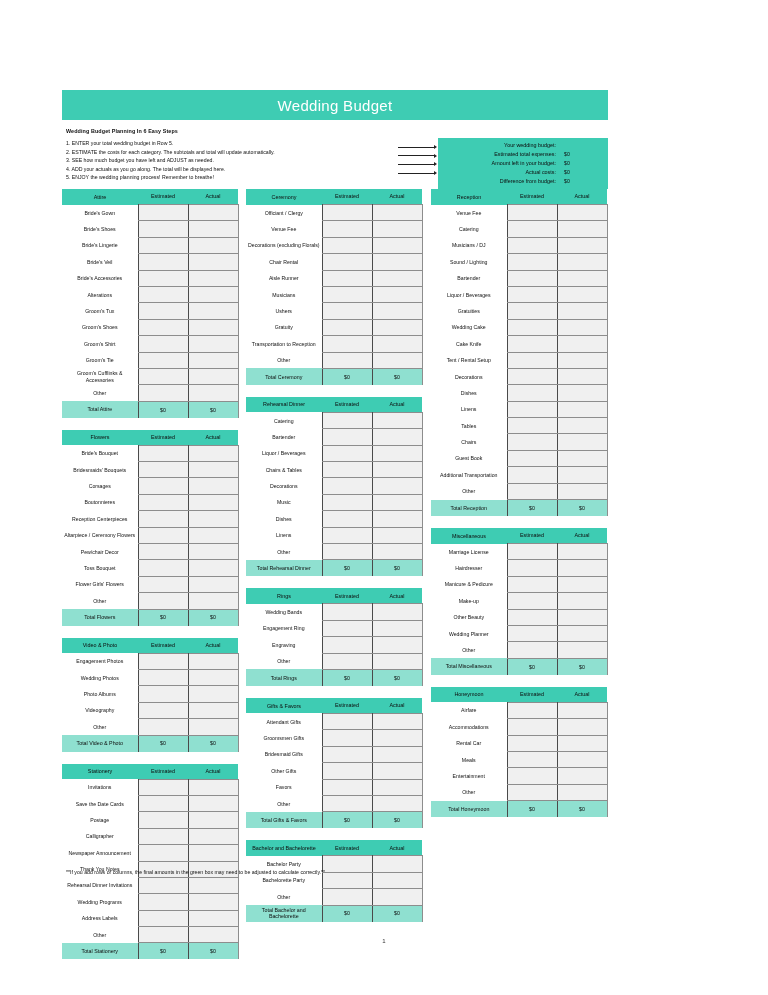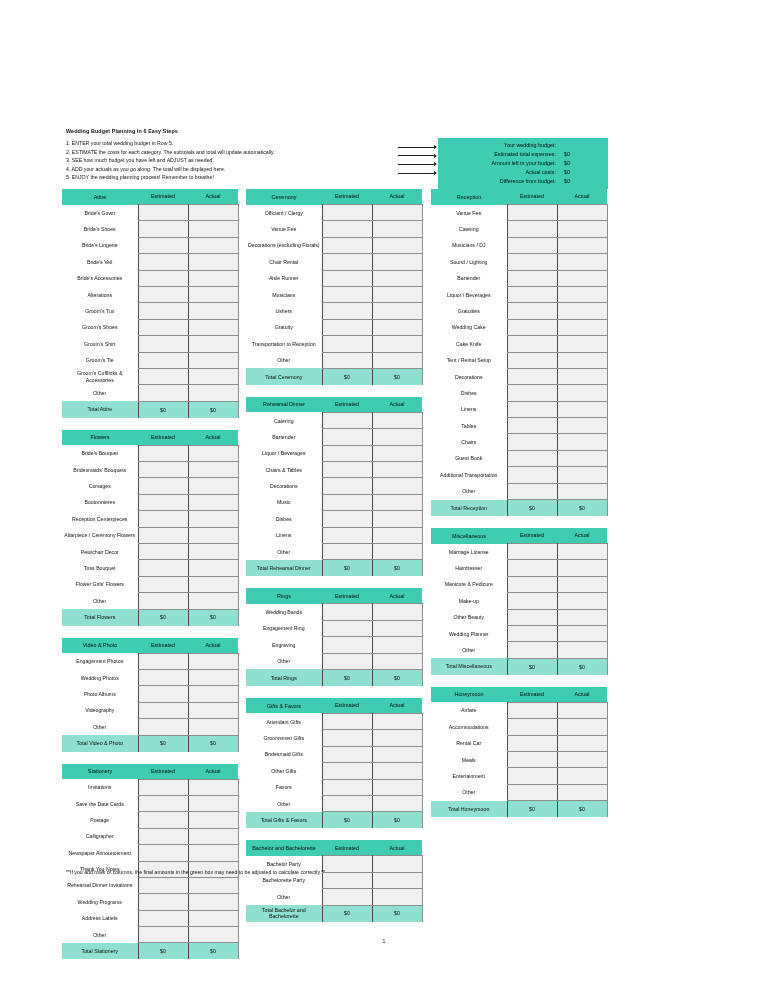--- a/index.html
+++ b/index.html
@@ -199,20 +199,23 @@
     text-align: center;
     font-size: 6px;
     color: #333;
   }
 </style>
 </head>
 <body>
 
 <div class="page">
 
+  <div class="title-banner">
+    <span class="title-text">Wedding Budget</span>
+  </div>
 
   <div class="instr-block">
     <div class="instr-heading">Wedding Budget Planning In 6 Easy Steps</div>
     <div class="instr-line">1. ENTER your total wedding budget in Row 5.</div>
     <div class="instr-line">2. ESTIMATE the costs for each category. The subtotals and total will update automatically.</div>
     <div class="instr-line">3. SEE how much budget you have left and ADJUST as needed.</div>
     <div class="instr-line">4. ADD your actuals as you go along. The total will be displayed here.</div>
     <div class="instr-line">5. ENJOY the wedding planning process! Remember to breathe!</div>
   </div>
 

